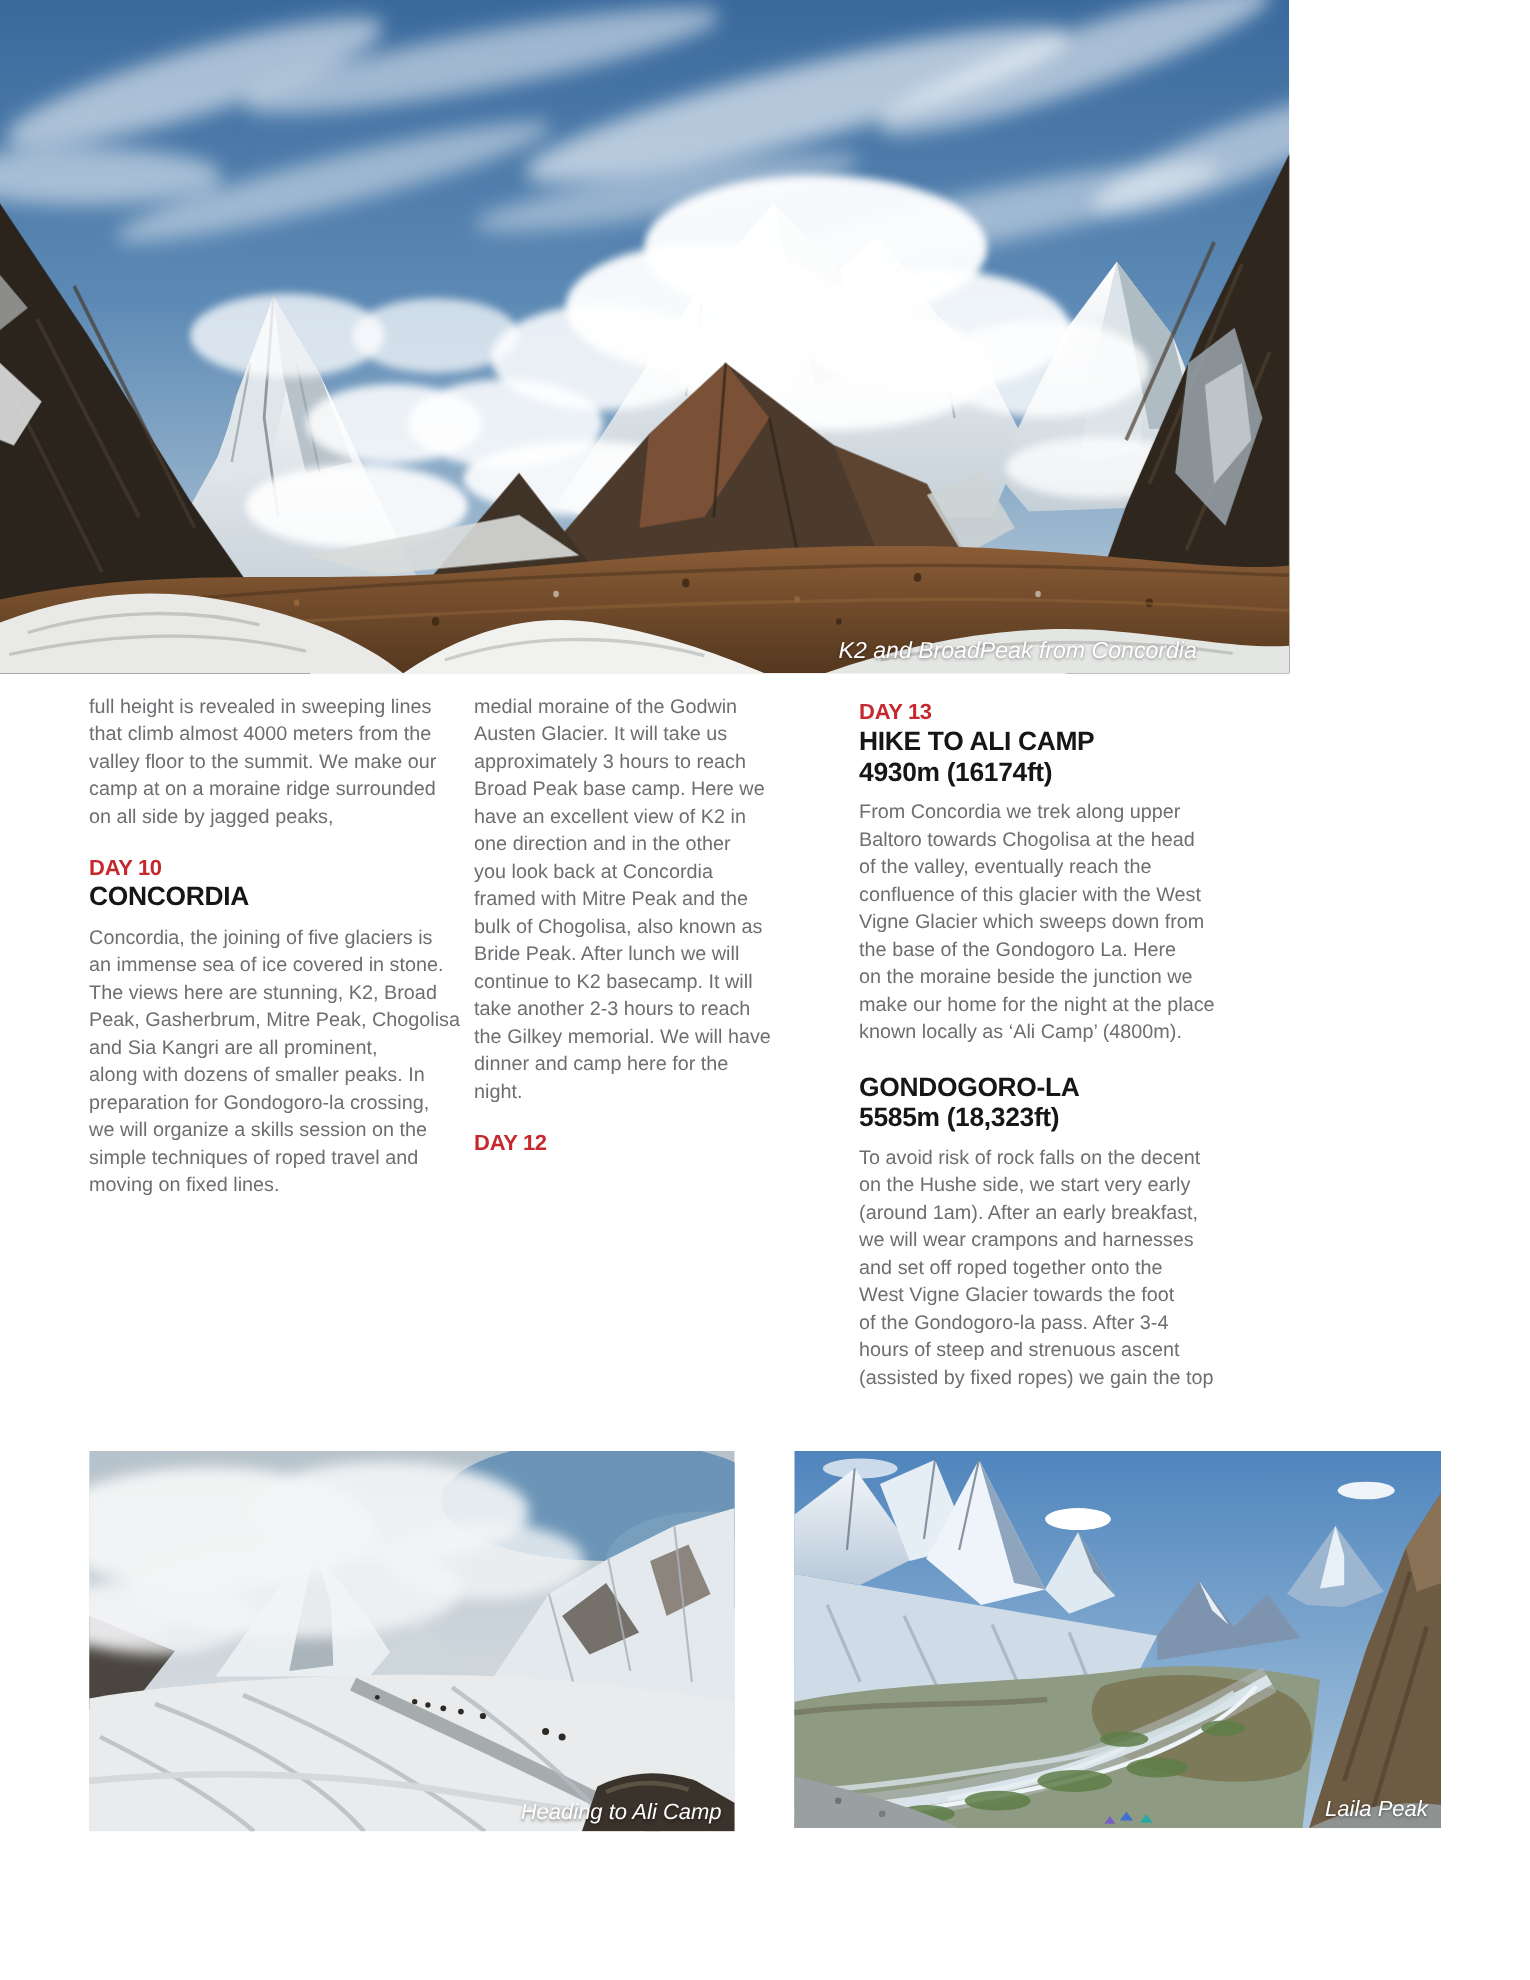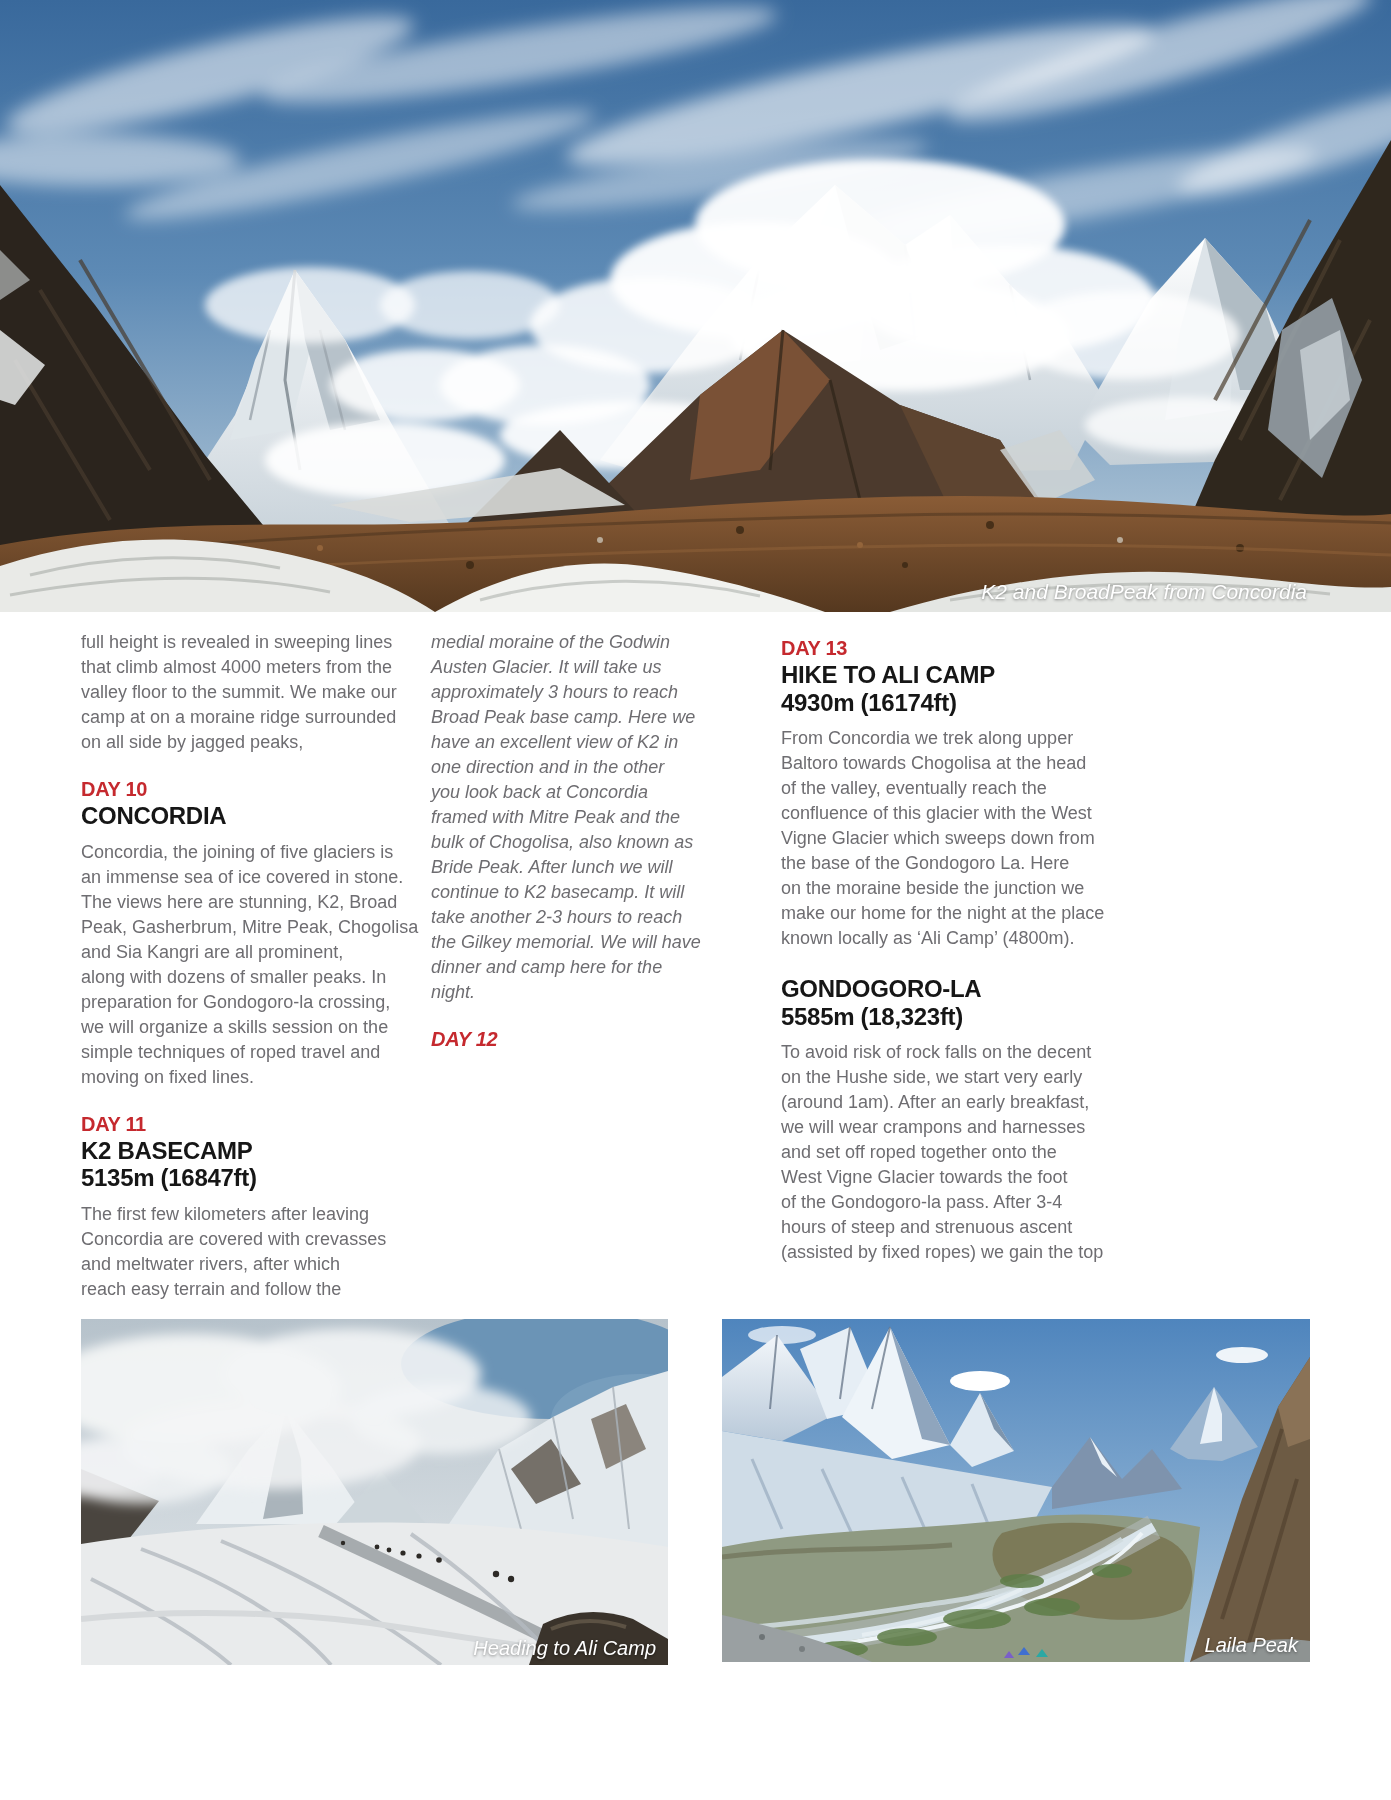--- a/index.html
+++ b/index.html
@@ -1,32 +1,32 @@
 <!DOCTYPE html>
 <html><head>
 <meta charset="utf-8">
 <style>
   html,body{margin:0;padding:0;background:#ffffff;}
   body{font-family:"Liberation Sans","DejaVu Sans",sans-serif;}
   .page{position:relative;width:1391px;height:1800px;background:#ffffff;overflow:hidden;}
 
   
-  .hero{position:absolute;left:0;top:0;width:1391px;height:612px;overflow:hidden;}
+  .hero{position:absolute;left:0;top:0;width:1172px;height:612px;overflow:hidden;}
   .hero svg{display:block;width:100%;height:100%;}
   .photo-caption{
     position:absolute;color:#ffffff;font-style:italic;font-size:21px;
     text-shadow:0 1px 3px rgba(0,0,0,.45);white-space:nowrap;line-height:1;
   }
   .hero .photo-caption{right:84px;bottom:10px;}
 
   
   .cols{position:absolute;left:81px;top:630px;width:1229px;display:flex;}
   .col{flex:0 0 auto;}
   .col:nth-child(1){width:350px;}
-  .col:nth-child(2){width:350px;font-style:italic;}
+  .col:nth-child(2){width:350px;}
   .col:nth-child(3){width:369px;}
   .para{
     margin:0 0 24px 0;color:#6e6d71;font-size:18px;line-height:25px;
     white-space:pre-line;letter-spacing:0;
   }
   .day-block{margin:0;}
   .day-label{
     color:#c5292e;font-weight:bold;font-size:20px;line-height:1.05;
     margin:24px 0 0 0;letter-spacing:-0.3px;
   }
@@ -191,29 +191,20 @@
           <p class="para">Concordia, the joining of five glaciers is
 an immense sea of ice covered in stone.
 The views here are stunning, K2, Broad
 Peak, Gasherbrum, Mitre Peak, Chogolisa
 and Sia Kangri are all prominent,
 along with dozens of smaller peaks. In
 preparation for Gondogoro-la crossing,
 we will organize a skills session on the
 simple techniques of roped travel and
 moving on fixed lines.</p>
-        </div>
-        <div class="day-block">
-          <div class="day-label">DAY 11</div>
-          <div class="day-title">K2 BASECAMP
-5135m (16847ft)</div>
-          <p class="para">The first few kilometers after leaving
-Concordia are covered with crevasses
-and meltwater rivers, after which
-reach easy terrain and follow the</p>
         </div>
       </div>
       <div class="col">
         <p class="para">medial moraine of the Godwin
 Austen Glacier. It will take us
 approximately 3 hours to reach
 Broad Peak base camp. Here we
 have an excellent view of K2 in
 one direction and in the other
 you look back at Concordia

